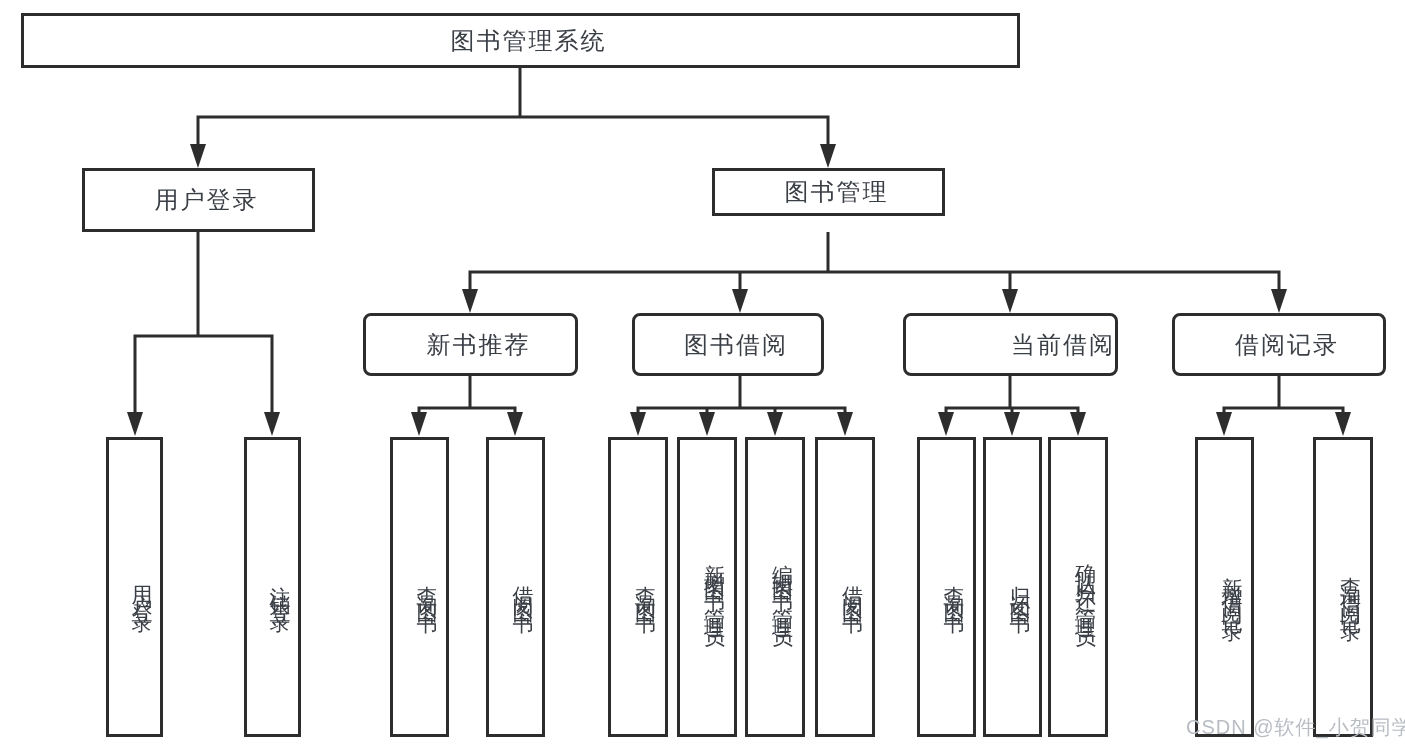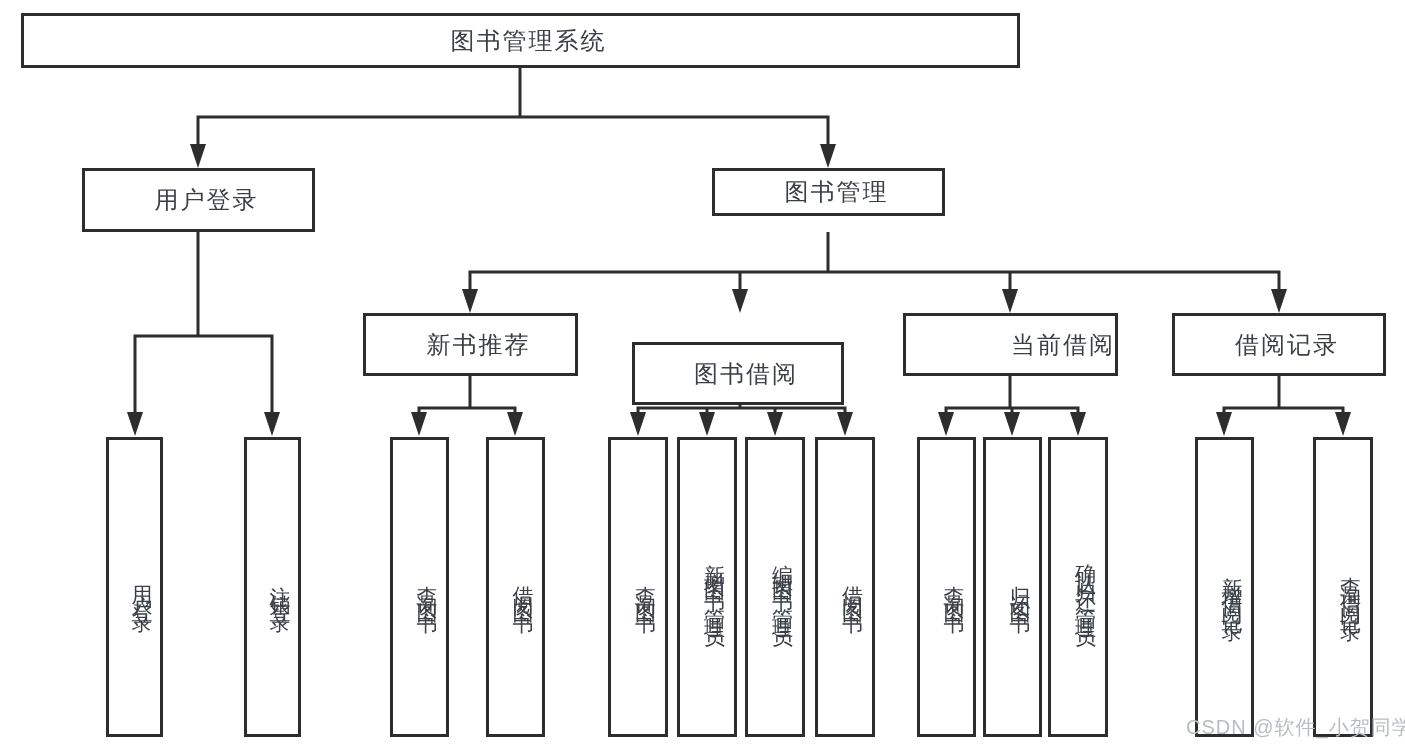--- a/index.html
+++ b/index.html
@@ -47,23 +47,23 @@
     letter-spacing: 9px;
     line-height: 1;
     white-space: nowrap;
   }
   
   .n-root        { left: 21px;   top: 13px;  width: 999px; height: 55px; }
   
   .n-l2-user     { left: 82px;   top: 168px; width: 233px; height: 64px; }
   .n-l2-book     { left: 712px;  top: 168px; width: 233px; height: 48px; }
   
-  .n-l3          { top: 313px; height: 63px; }
+  .n-l3          { top: 313px; height: 63px; border-radius: 8px; }
   .n-l3-new      { left: 363px;  width: 215px; }
-  .n-l3-borrow   { left: 632px;  width: 212px; margin-top: 29px; }
+  .n-l3-borrow   { left: 632px;  width: 192px; }
   .n-l3-current  { left: 903px;  width: 215px; justify-content: flex-end; }
   .n-l3-records  { left: 1172px; width: 214px; text-align: center; }
   
   .n-leaf        { top: 437px; height: 300px; }
   .n-leaf-1  { left: 106px;  width: 57px; }
   .n-leaf-2  { left: 244px;  width: 57px; }
   .n-leaf-3  { left: 390px;  width: 59px; }
   .n-leaf-4  { left: 486px;  width: 59px; }
   .n-leaf-5  { left: 608px;  width: 60px; }
   .n-leaf-6  { left: 677px;  width: 60px; }

